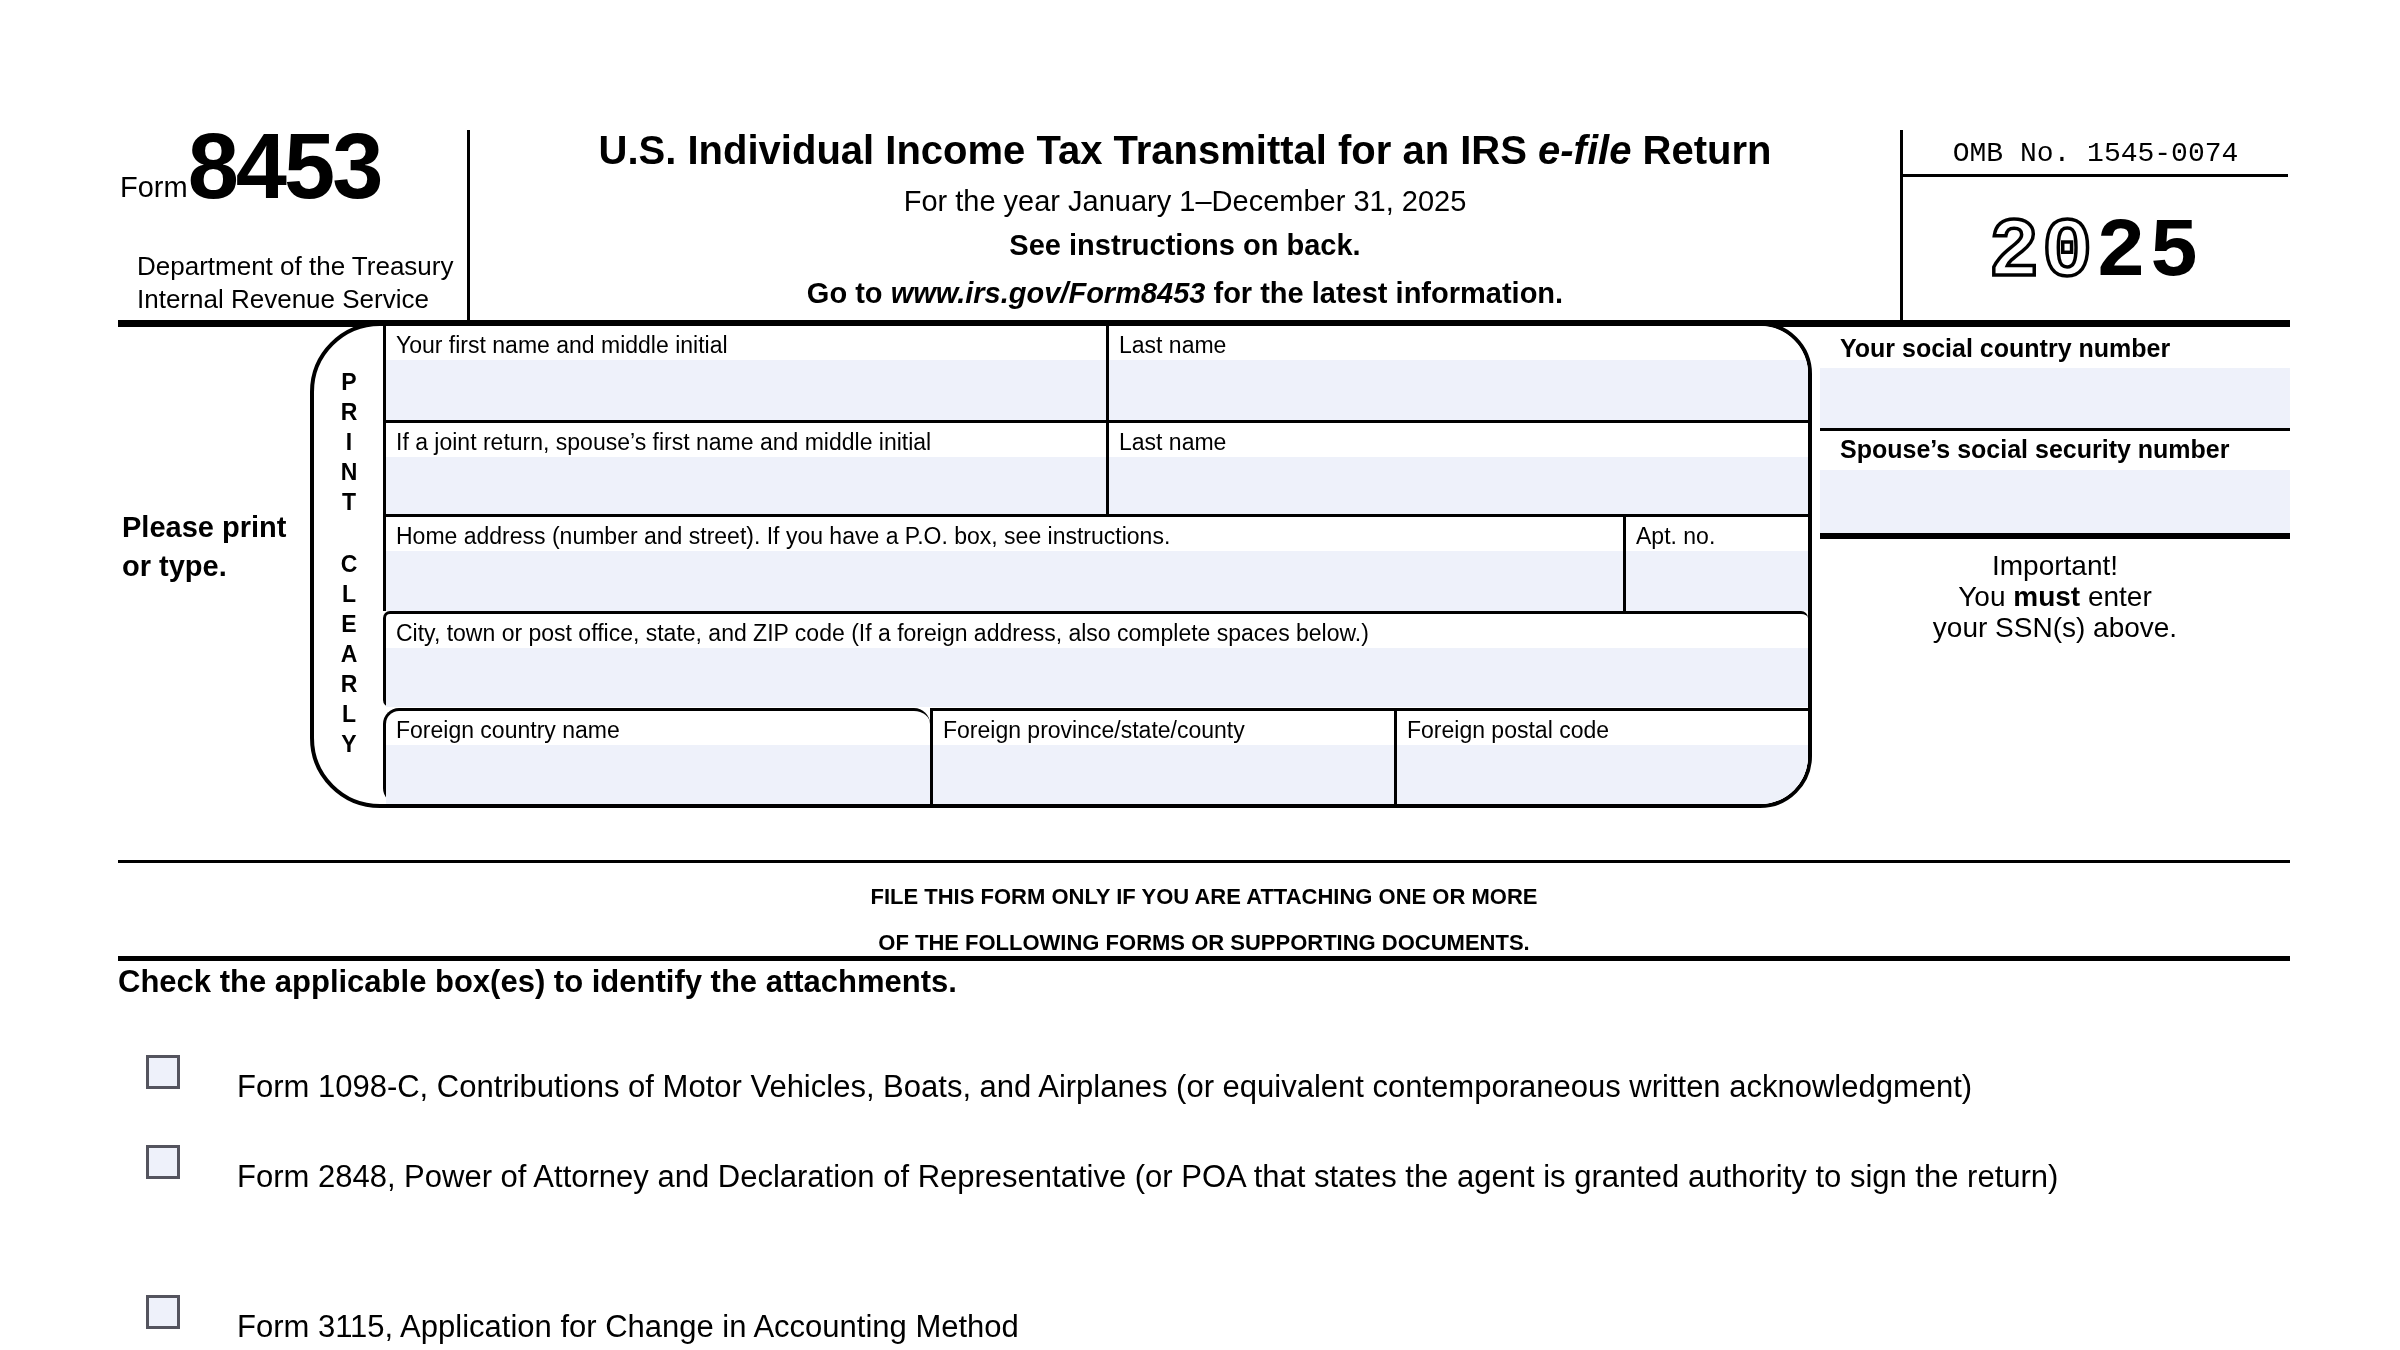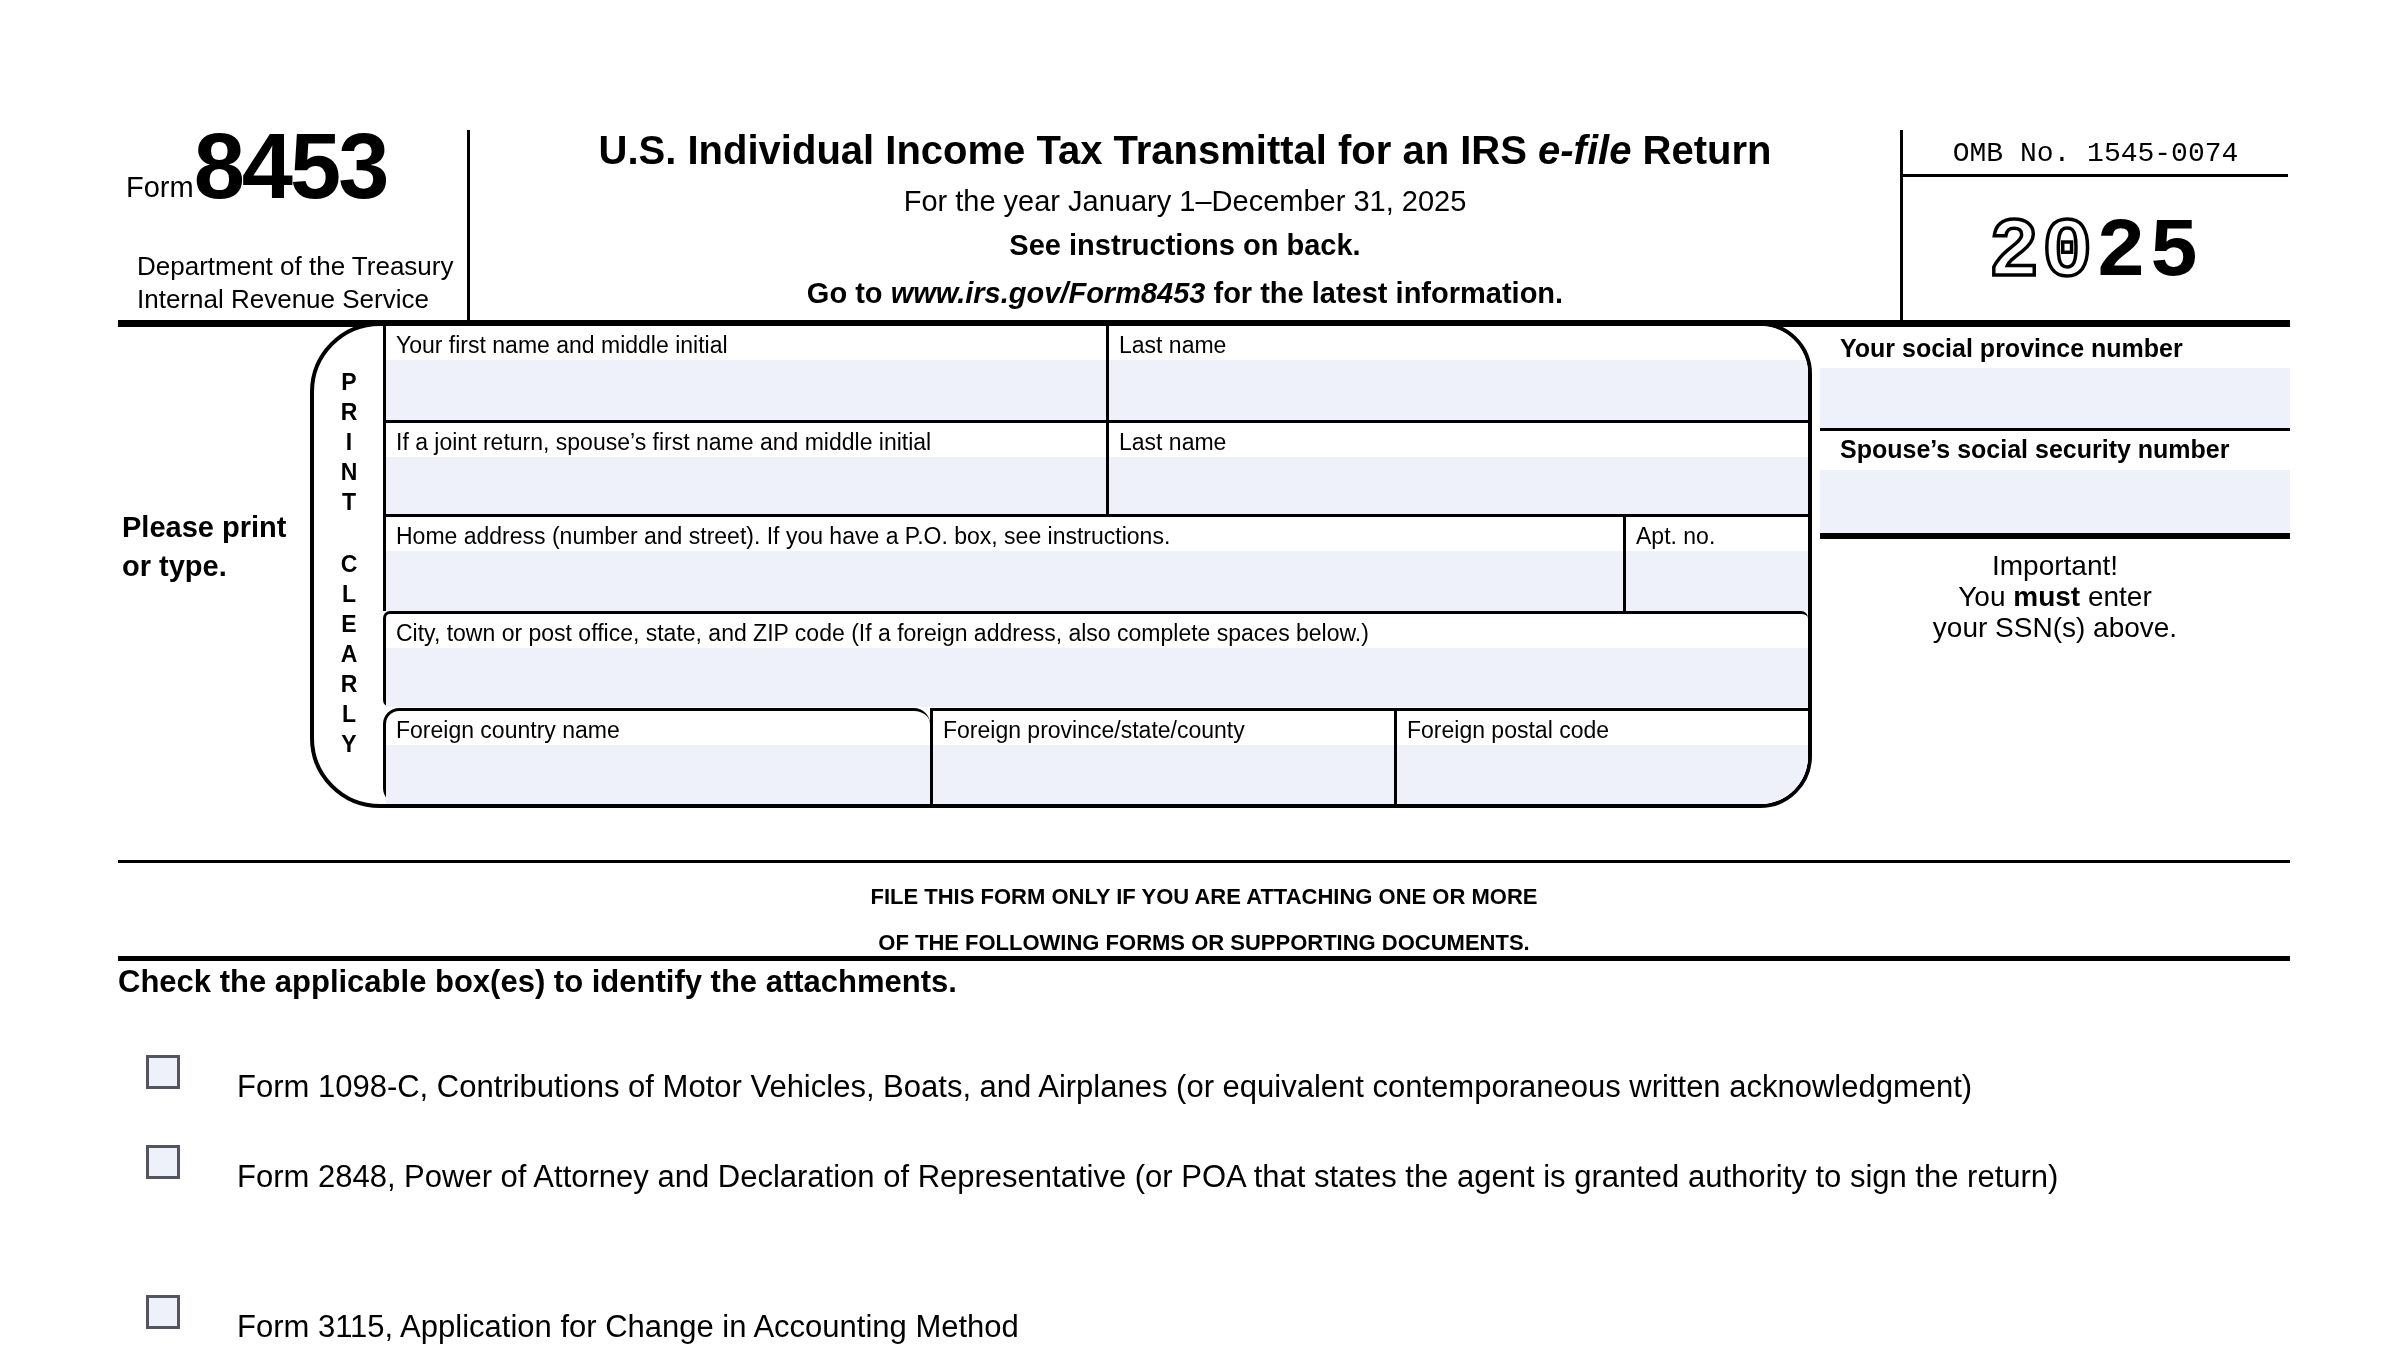--- a/index.html
+++ b/index.html
@@ -1,21 +1,21 @@
 <!DOCTYPE html>
 <html><head>
 <meta charset="utf-8">
 <style>
   html,body{margin:0;padding:0;background:#fff;}
   .page{
     position:relative;width:2400px;height:1350px;background:#fff;overflow:hidden;
     font-family:"Liberation Sans","DejaVu Sans",sans-serif;color:#000;
   }
   
-  .hdr-form{position:absolute;left:126px;top:126px;width:348px;display:flex;align-items:flex-end;text-align:right;}
+  .hdr-form{position:absolute;left:120px;top:126px;width:348px;display:flex;align-items:flex-end;text-align:right;}
   .form-word{font-size:29px;padding-bottom:3px;}
   .form-num{font-size:92px;font-weight:bold;line-height:.88;letter-spacing:-3px;}
   .hdr-agency{position:absolute;left:118px;top:250px;font-size:26px;line-height:33px;margin-left:19px;}
   .vline{position:absolute;top:130px;width:3px;height:192px;background:#000;}
   .vline-l{left:467px;} .vline-r{left:1900px;}
   .hdr-center{position:absolute;left:470px;top:128px;width:1430px;text-align:center;}
   .f-title{font-size:40px;font-weight:bold;margin:0 0 12px 0;white-space:nowrap;}
   .f-title .efile{font-style:italic;}
   .f-subtitle{font-size:29px;margin:0 0 11px 0;}
   .f-see{font-size:29px;font-weight:bold;margin:0 0 15px 0;}
@@ -153,21 +153,21 @@
       <div class="lbl">Foreign province/state/county</div>
       <div class="inp"></div>
     </div>
     <div class="cell bt" id="cell-fpc">
       <div class="lbl">Foreign postal code</div>
       <div class="inp"></div>
     </div>
   </div>
 
   <div class="ssn-col">
-    <div class="ssn-lbl" id="ssn-lbl-1">Your social province number</div>
+    <div class="ssn-lbl" id="ssn-lbl-1">Your social country number</div>
     <div id="ssn-inp-1"></div>
     <div class="ssn-div"></div>
     <div class="ssn-lbl" id="ssn-lbl-2">Spouse’s social security number</div>
     <div id="ssn-inp-2"></div>
     <div class="ssn-thick"></div>
     <div class="important">
       <div class="hd">Important!</div>
       <div><span>You </span><b>must</b><span> enter</span></div>
       <div>your SSN(s) above.</div>
     </div>

